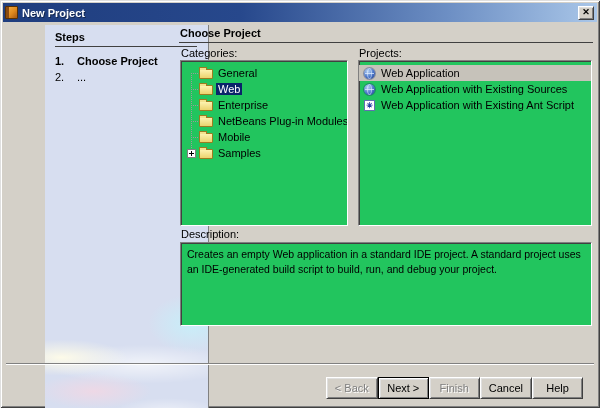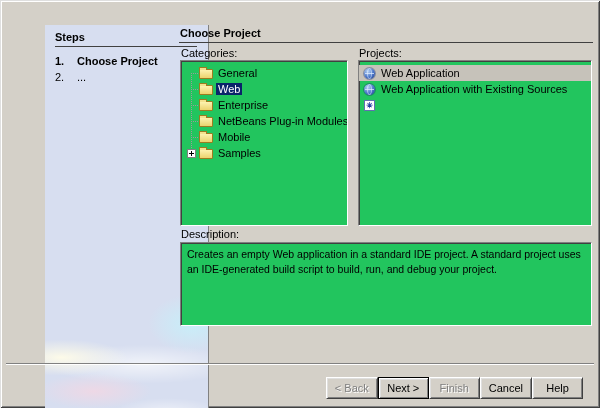--- a/index.html
+++ b/index.html
@@ -135,20 +135,25 @@
   .btn.focused  {
     border-color:#000;
     box-shadow: inset 1px 1px 0 #ffffff, inset -1px -1px 0 #808080, inset 2px 2px 0 #dfdfdf;
   }
 </style>
 </head>
 <body>
 
 <div class="dialog">
 
+  <div class="titlebar">
+    <span class="title-icon"></span>
+    <span class="title-text">New Project</span>
+    <button class="close-btn">✕</button>
+  </div>
 
   <div class="sidebar">
     <div class="watermark"></div>
     <div class="steps-header">Steps</div>
     <div class="steps-rule"></div>
     <div class="steps-list" id="steps-list">
         <div class="step-row current">
           <span class="step-num">1.</span>
           <span class="step-label">Choose Project</span>
         </div>
@@ -203,20 +208,21 @@
         <div class="proj-row selected">
           <span class="globe-icon"></span>
           <span class="proj-label-text">Web Application</span>
         </div>
         <div class="proj-row">
           <span class="globe-icon"></span>
           <span class="proj-label-text">Web Application with Existing Sources</span>
         </div>
         <div class="proj-row">
           <span class="ant-icon">✳</span>
+          <span class="proj-label-text">Web Application with Existing Ant Script</span>
         </div>
       </div>
 
     <div class="field-label desc-label">Description:</div>
     <div class="sunken desc-box" id="description-box"><b>Creates an empty Web application</b><span> in a standard IDE project. A standard project uses an </span><b>IDE-generated build script</b><span> to build, run, and debug your project.</span></div>
   </div>
 
   <div class="groove"></div>
   <div class="button-row" id="button-row">
       <button class="btn disabled" disabled="">&lt; Back</button>

